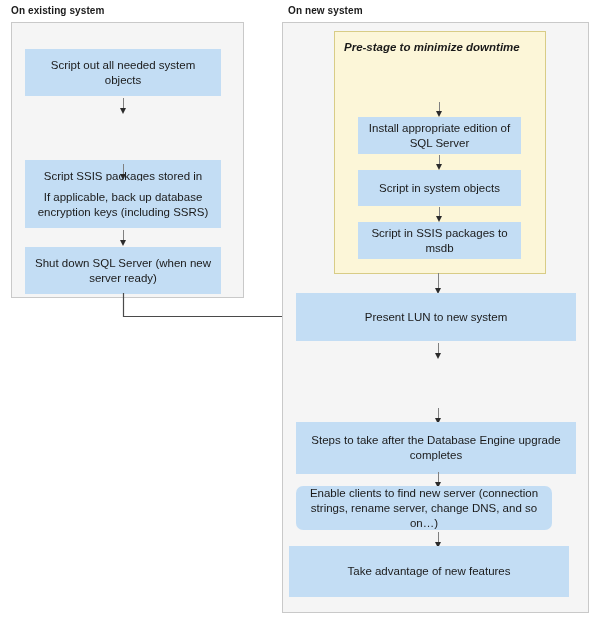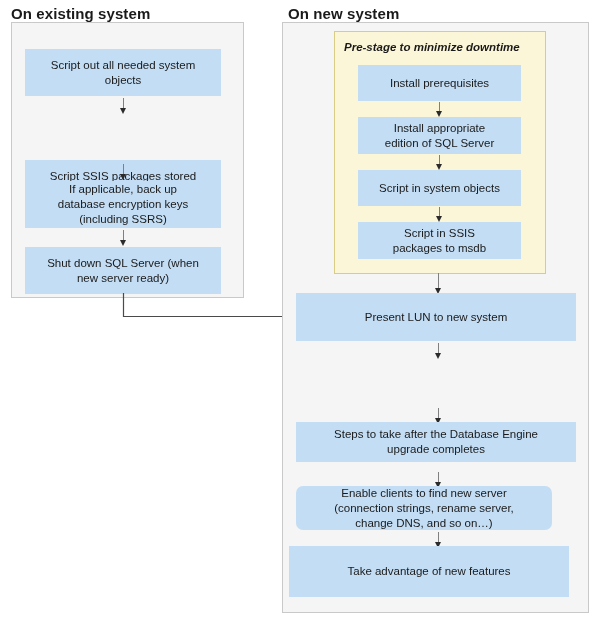--- a/index.html
+++ b/index.html
@@ -11,21 +11,21 @@
     width: 600px;
     height: 628px;
     position: relative;
     font-family: "Liberation Sans", sans-serif;
     color: #1a1a1a;
     overflow: hidden;
   }
 
   .panel-title {
     position: absolute;
-    font-size: 15px;
+    font-size: 10px;
     font-weight: bold;
     color: #1a1a1a;
     letter-spacing: 0.1px;
     white-space: nowrap;
   }
   #title-existing { left: 11px; top: 5px; }
   #title-new      { left: 288px; top: 5px; }
 
   .panel {
     position: absolute;
@@ -64,21 +64,21 @@
     position: absolute;
     background: #c3ddf4;
     box-sizing: border-box;
     display: flex;
     align-items: center;
     justify-content: center;
     text-align: center;
     font-size: 11.5px;
     line-height: 15px;
     color: #1a1a1a;
-    padding: 2px 20px;
+    padding: 2px 8px;
   }
 
   
   .arrow {
     position: absolute;
     width: 11px;
   }
   .arrow .stem {
     position: absolute;
     left: 5px;
@@ -136,21 +136,20 @@
 </svg>
 
 <div class="panel-title" id="title-new">On new system</div>
 
 <div class="panel" id="panel-new">
 
   <div class="prestage">
 
     <div class="prestage-label">Pre-stage to minimize downtime</div>
 
-    <div class="node" style="left:23px; top:33px; width:163px; height:36px;">Install prerequisites</div>
 
     <div class="arrow" style="left:99px; top:70px; height:15px;">
       <div class="stem" style="height:9px;"></div>
       <div class="head"></div>
     </div>
 
     <div class="node" style="left:23px; top:85px; width:163px; height:37px;">Install appropriate edition of SQL Server</div>
 
     <div class="arrow" style="left:99px; top:123px; height:15px;">
       <div class="stem" style="height:9px;"></div>
@@ -178,21 +177,21 @@
     <div class="stem" style="height:10px;"></div>
     <div class="head"></div>
   </div>
 
 
   <div class="arrow" style="left:150px; top:385px; height:16px;">
     <div class="stem" style="height:10px;"></div>
     <div class="head"></div>
   </div>
 
-  <div class="node" style="left:13px; top:399px; width:280px; height:40px;">Steps to take after the Database Engine upgrade completes</div>
+  <div class="node" style="left:13px; top:399px; width:280px; height:52px;">Steps to take after the Database Engine upgrade completes</div>
 
   <div class="arrow" style="left:150px; top:449px; height:16px;">
     <div class="stem" style="height:10px;"></div>
     <div class="head"></div>
   </div>
 
   <div class="node" style="left:13px; top:463px; width:256px; height:44px;border-radius:7px;">Enable clients to find new server (connection strings, rename server, change DNS, and so on…)</div>
 
   <div class="arrow" style="left:150px; top:509px; height:16px;">
     <div class="stem" style="height:10px;"></div>

